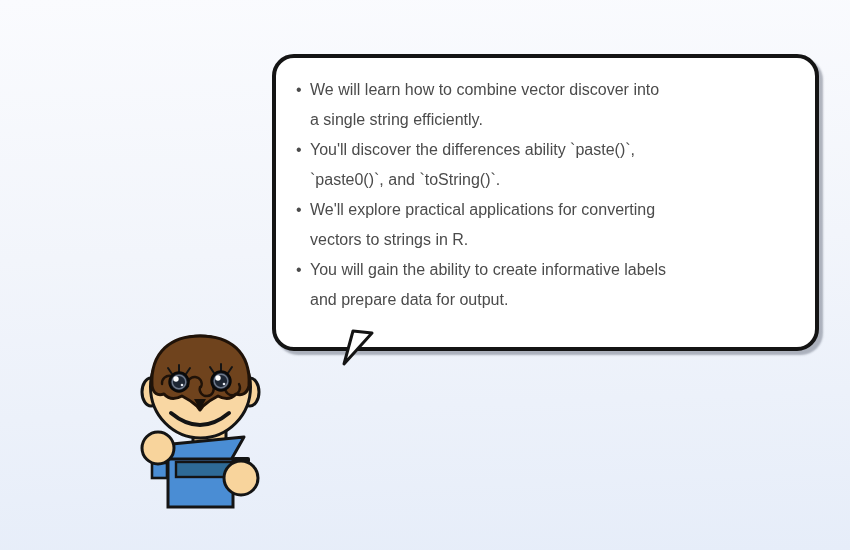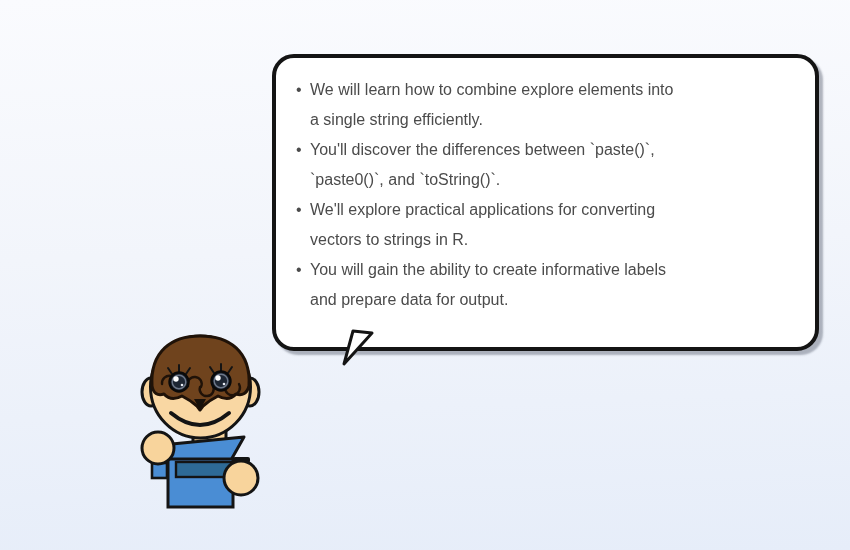--- a/index.html
+++ b/index.html
@@ -57,26 +57,26 @@
 </style>
 </head>
 <body>
 
 <div class="stage">
 
   <div class="bubble">
     <ul class="bubble-list">
       <li>
         <span class="bullet">•</span>
-        <span class="item-text">We will learn how to combine explore elements into
+        <span class="item-text">We will learn how to combine vector discover into
 a single string efficiently.</span>
       </li>
       <li>
         <span class="bullet">•</span>
-        <span class="item-text">You'll discover the differences between `paste()`,
+        <span class="item-text">You'll discover the differences ability `paste()`,
 `paste0()`, and `toString()`.</span>
       </li>
       <li>
         <span class="bullet">•</span>
         <span class="item-text">We'll explore practical applications for converting
 vectors to strings in R.</span>
       </li>
       <li>
         <span class="bullet">•</span>
         <span class="item-text">You will gain the ability to create informative labels

